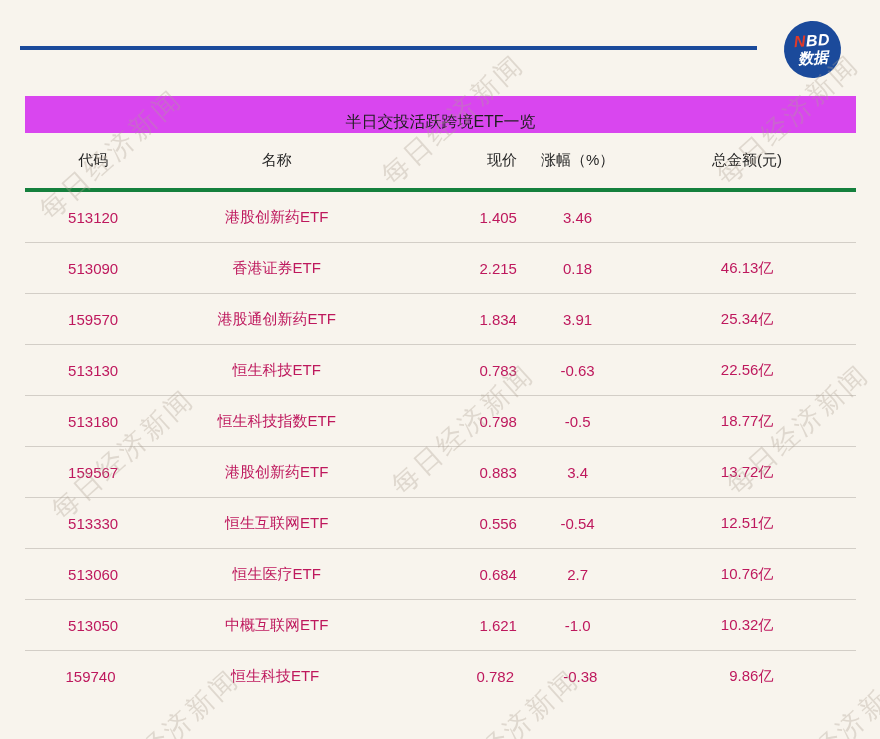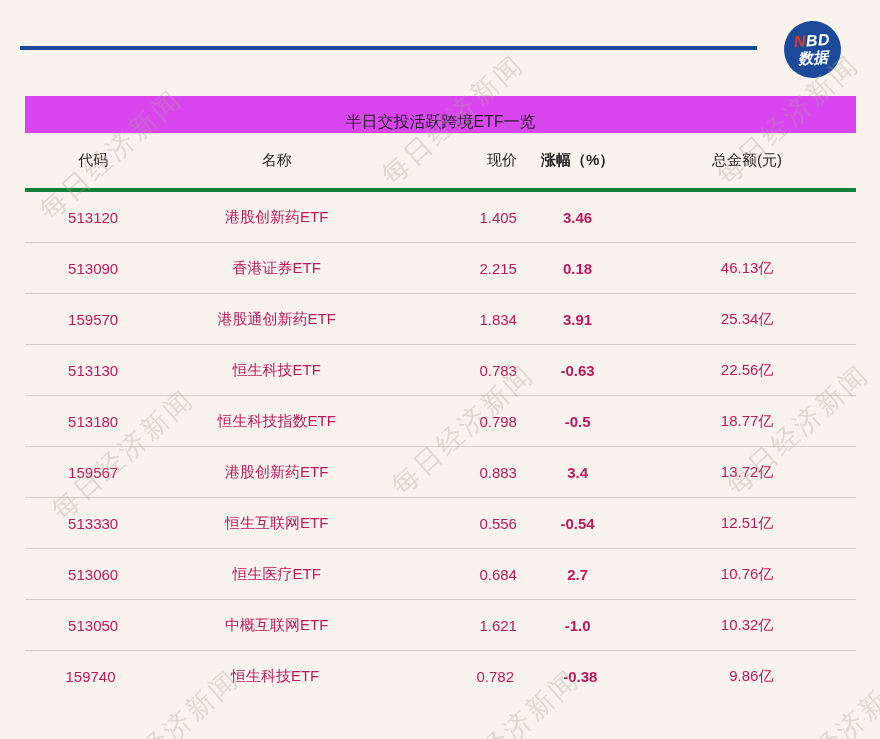--- a/index.html
+++ b/index.html
@@ -41,21 +41,21 @@
   
   .table{position:absolute;left:25px;top:133px;width:831px;}
   .trow{display:flex;align-items:center;}
   .thead{height:55px;border-bottom:4px solid #15803d;font-size:15px;color:#262626;}
   .tbody-row{height:50px;border-bottom:1px solid #d3cec7;font-size:15px;color:#be185d;}
   .tbody-row:last-child{border-bottom:none;gap:8px;}
   .cell{text-align:center;}
   .c0{width:16.4%;}
   .c1{width:27.8%;}
   .c2{width:15.0%;text-align:right;}
-  .c3{width:14.6%;font-weight:bold;}
+  .c3{width:14.6%;}
   .c4{width:26.2%;}
 
   
   .watermarks{position:absolute;inset:0;pointer-events:none;}
   .wm{
     position:absolute;width:200px;
     font-size:27px;letter-spacing:3px;white-space:nowrap;
     color:rgba(172,162,145,0.33);
     transform:rotate(-42deg);
   }

